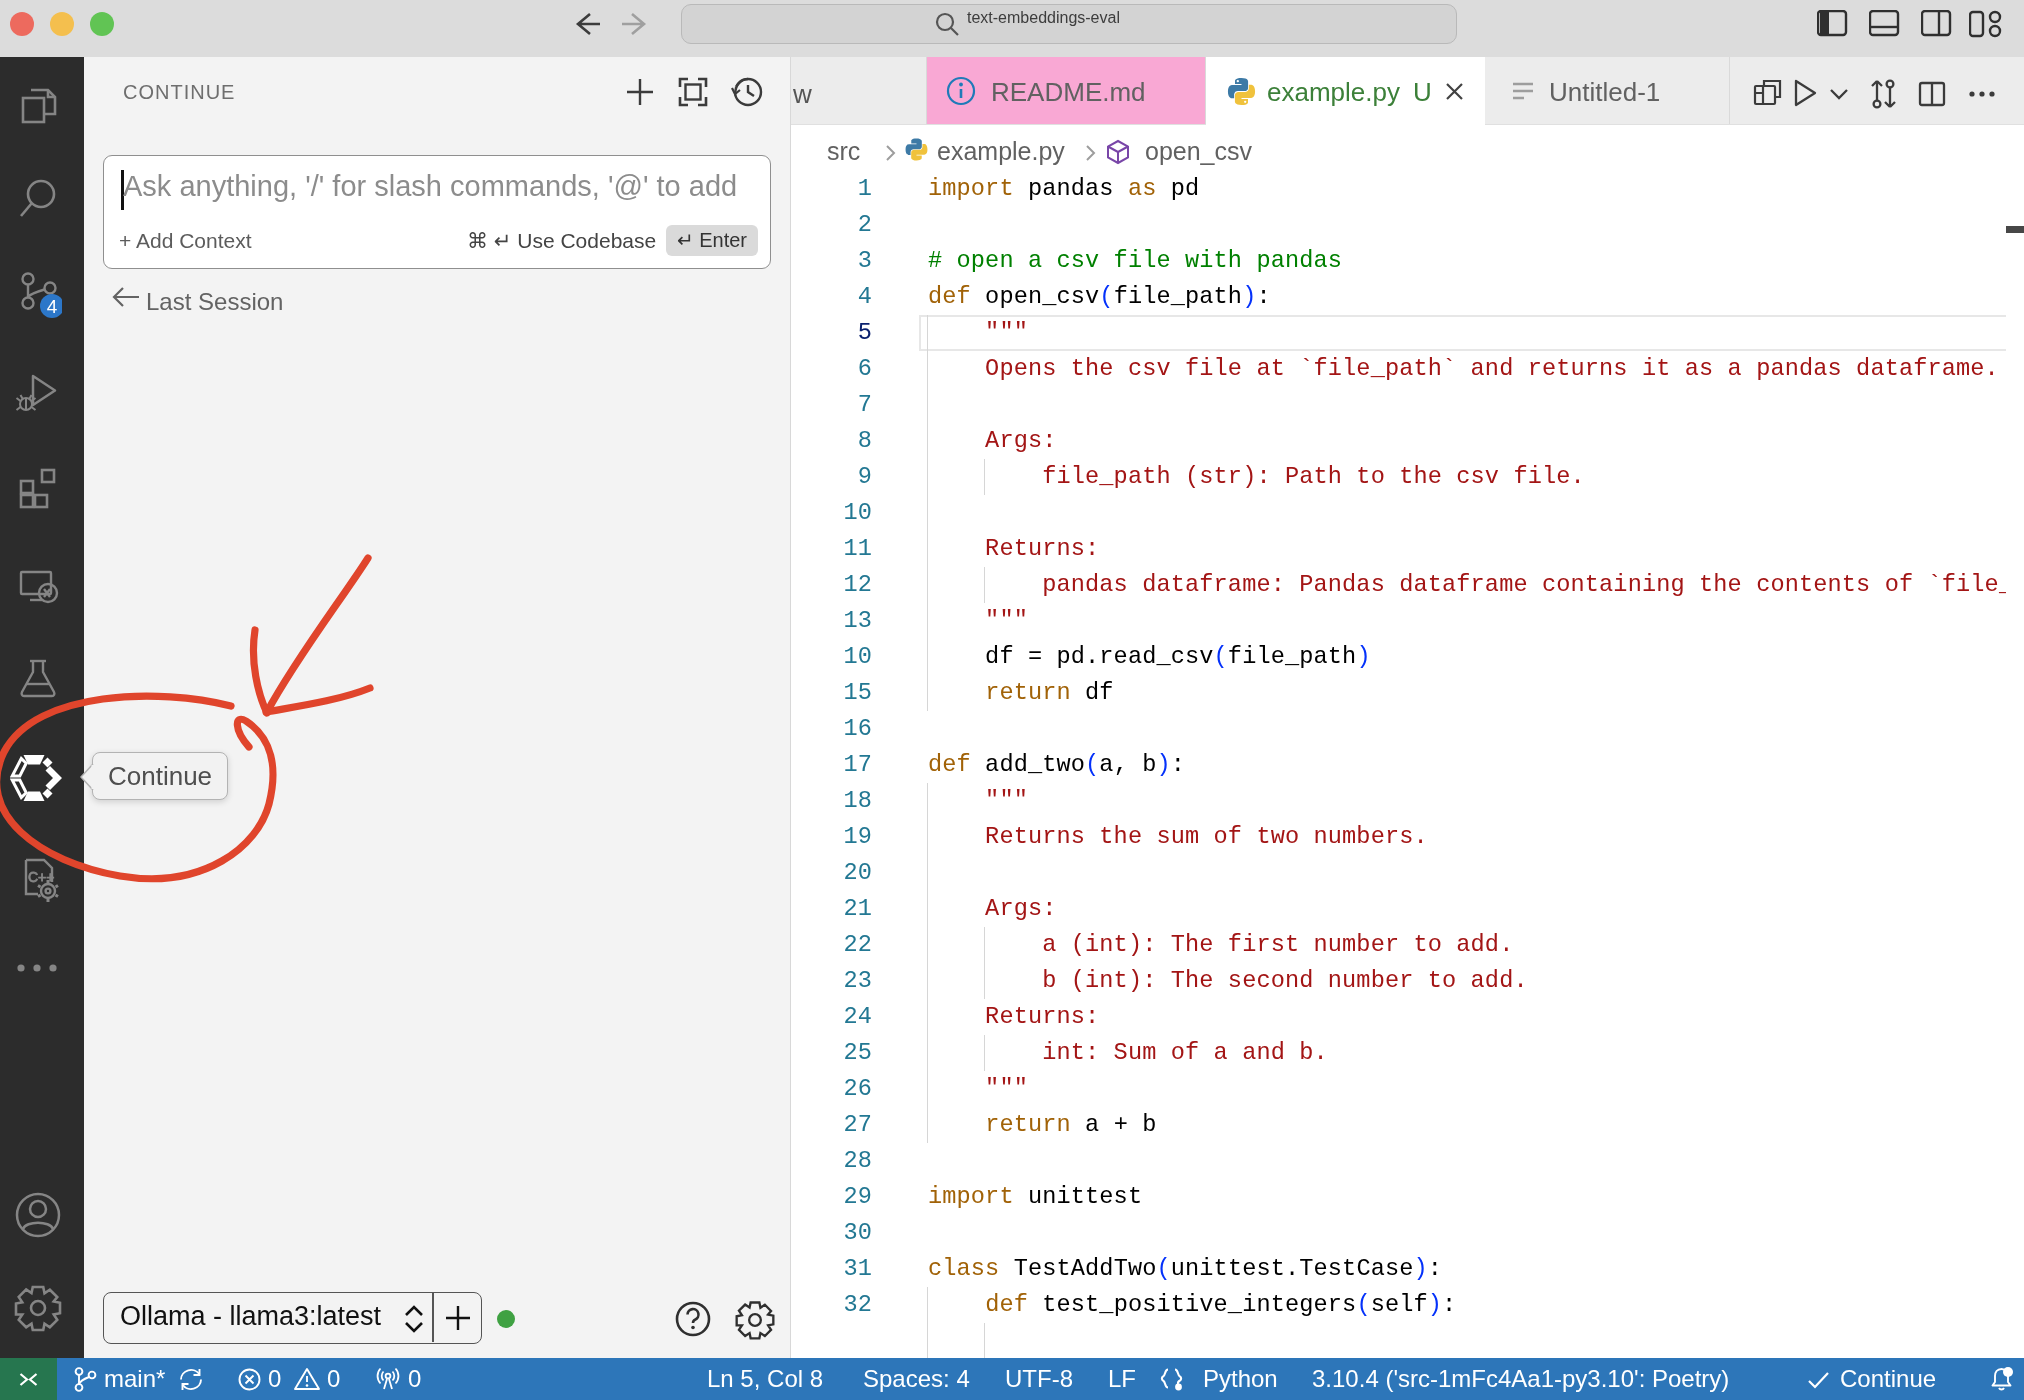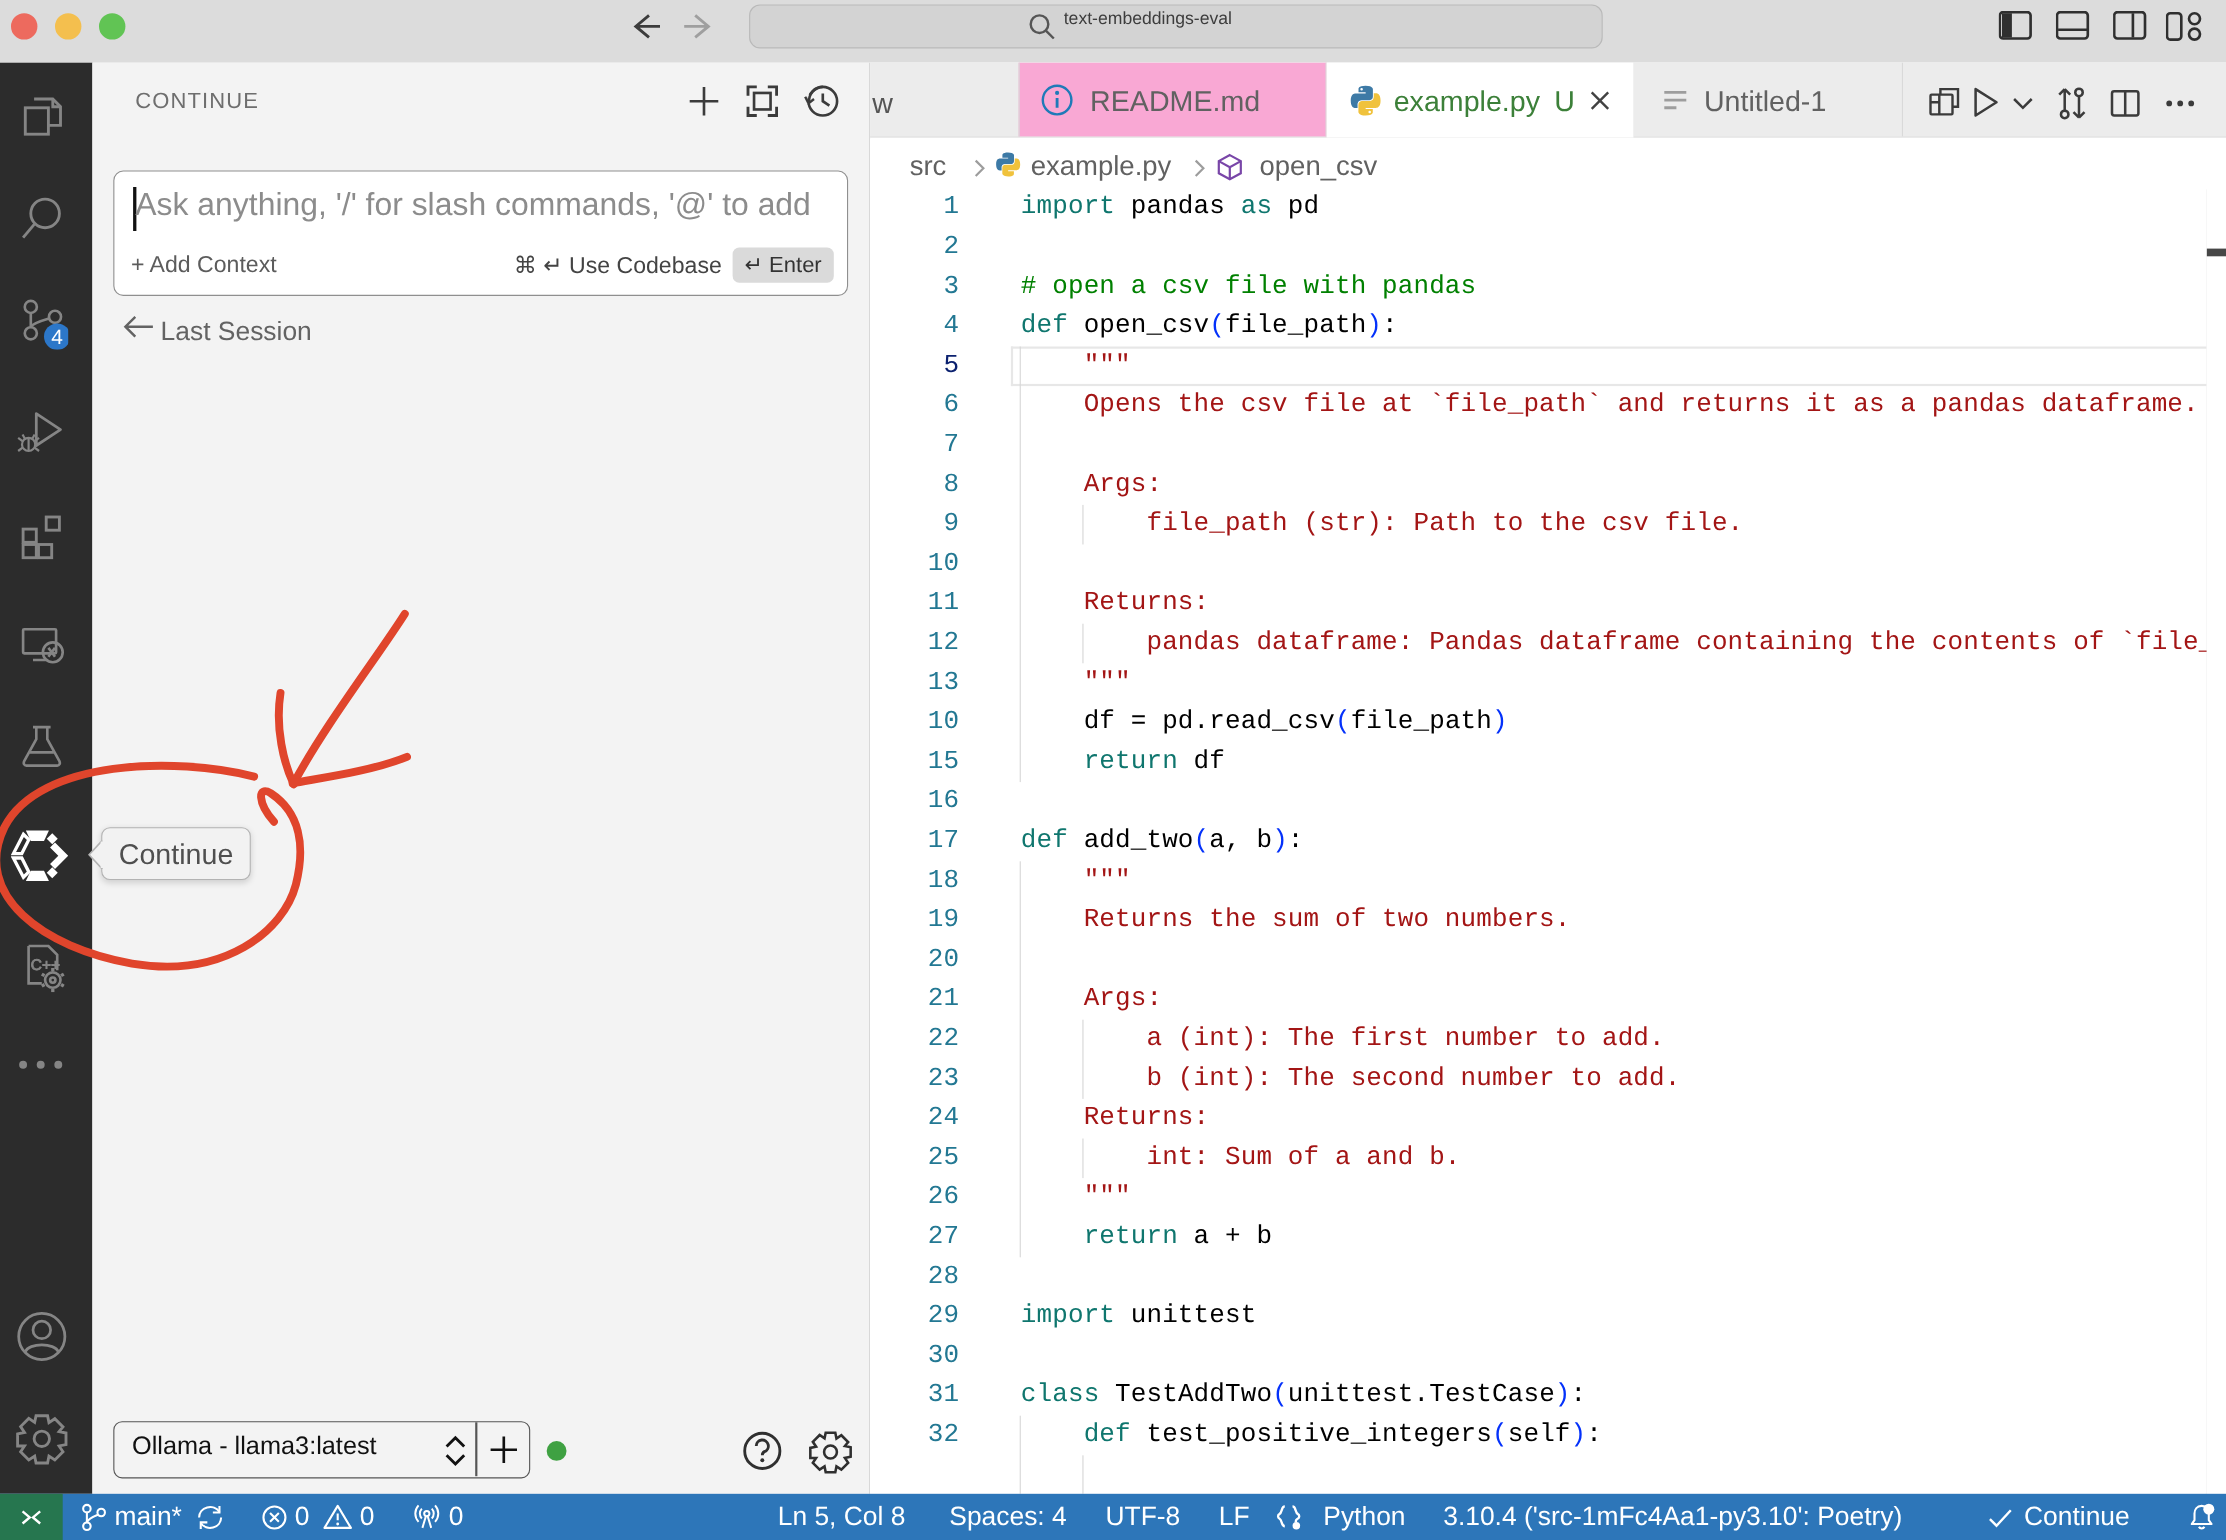--- a/index.html
+++ b/index.html
@@ -23,35 +23,35 @@
 #sbhead{position:absolute;left:39px;top:24px;font-size:20px;letter-spacing:1px;color:#6e6e6e;}
 #inputbox{position:absolute;left:19px;top:98px;width:668px;height:114px;background:#fff;
   border:1.5px solid #8f8f8f;border-radius:9px;}
 #placeholder{position:absolute;left:19px;top:14px;font-size:29px;color:#8c8c8c;white-space:nowrap;}
 #caret{position:absolute;left:17px;top:14px;width:2.5px;height:40px;background:#111;}
 .inputrow{position:absolute;left:15px;bottom:8px;right:12px;height:34px;font-size:21px;color:#5c5c5c;}
 #enterbtn{position:absolute;right:0;top:-1px;background:#dadada;border-radius:6px;
   padding:3px 11px 4px 11px;color:#333;font-size:20px;}
 #lastsession{position:absolute;left:29px;top:231px;font-size:24px;color:#636363;}
 #modelsel{position:absolute;left:19px;top:1235px;width:379px;height:52px;border:1.5px solid #555;
-  border-radius:8px;font-size:23px;color:#111;}
+  border-radius:8px;font-size:27px;color:#111;}
 .bothelp{position:absolute;top:1236px;font-size:28px;color:#333;}
 
 
 #editor{position:absolute;left:790px;top:57px;width:1234px;height:1301px;background:#fff;border-left:1px solid #d8d8d8;}
 #tabbar{position:absolute;left:0;top:0;width:1234px;height:68px;background:#ececec;border-bottom:1px solid #e0e0e0;}
 .tab{position:absolute;top:0;height:68px;font-size:26px;}
 #breadcrumbs{position:absolute;left:0;top:69px;width:1234px;height:46px;background:#fff;
   font-size:25px;color:#616161;}
 #code{position:absolute;left:0;top:114px;width:1215px;height:1187px;background:#fff;overflow:hidden;
   font-family:"Liberation Mono",monospace;font-size:23.6px;letter-spacing:0.12px;}
 .cl{position:absolute;left:0;width:1215px;height:36px;line-height:36px;white-space:pre;}
 .ln{position:absolute;left:0;width:81px;text-align:right;color:#237893;}
 .ct{position:absolute;left:137px;}
-.k{color:#0f766e;}
+.k{color:#a16207;}
 .s{color:#a31515;}
 .c{color:#008000;}
 .n{color:#098658;}
 .b1{color:#0431fa;}
 .b2{color:#319331;}
 .ig{position:absolute;width:1px;background:#d6d6d6;}
 
 
 #statusbar{position:absolute;left:0;top:1358px;width:2024px;height:42px;background:#2d76b9;
   color:#fff;font-size:24px;}

